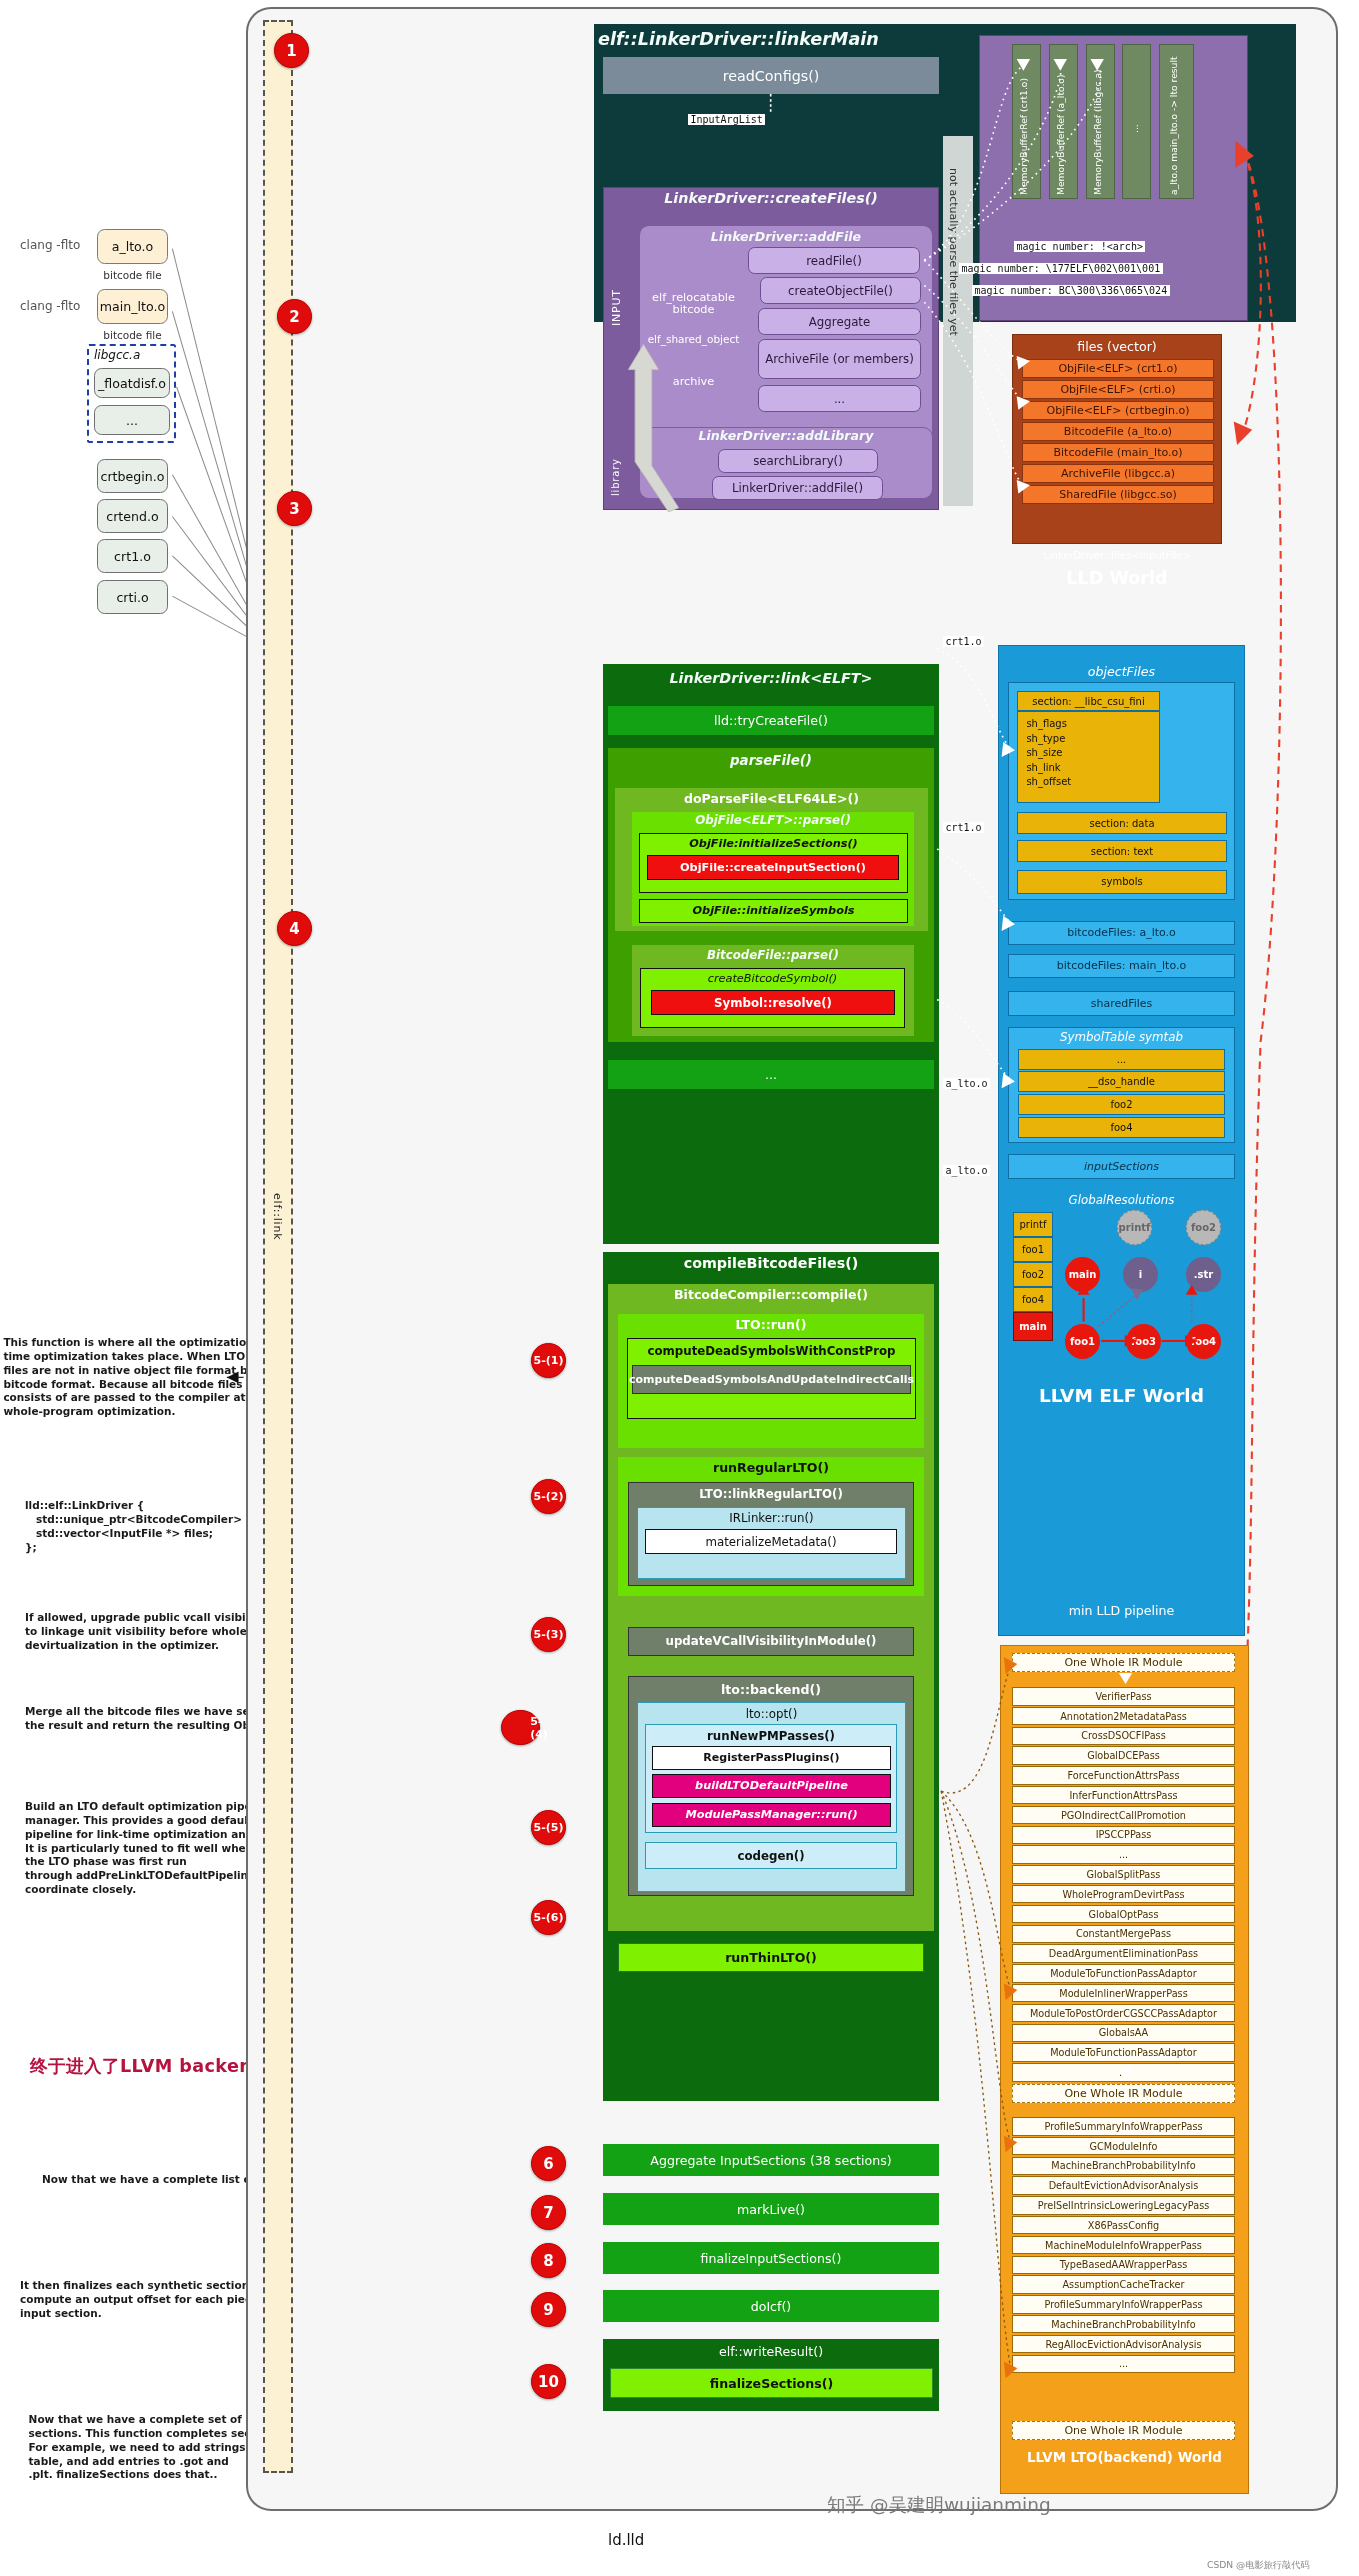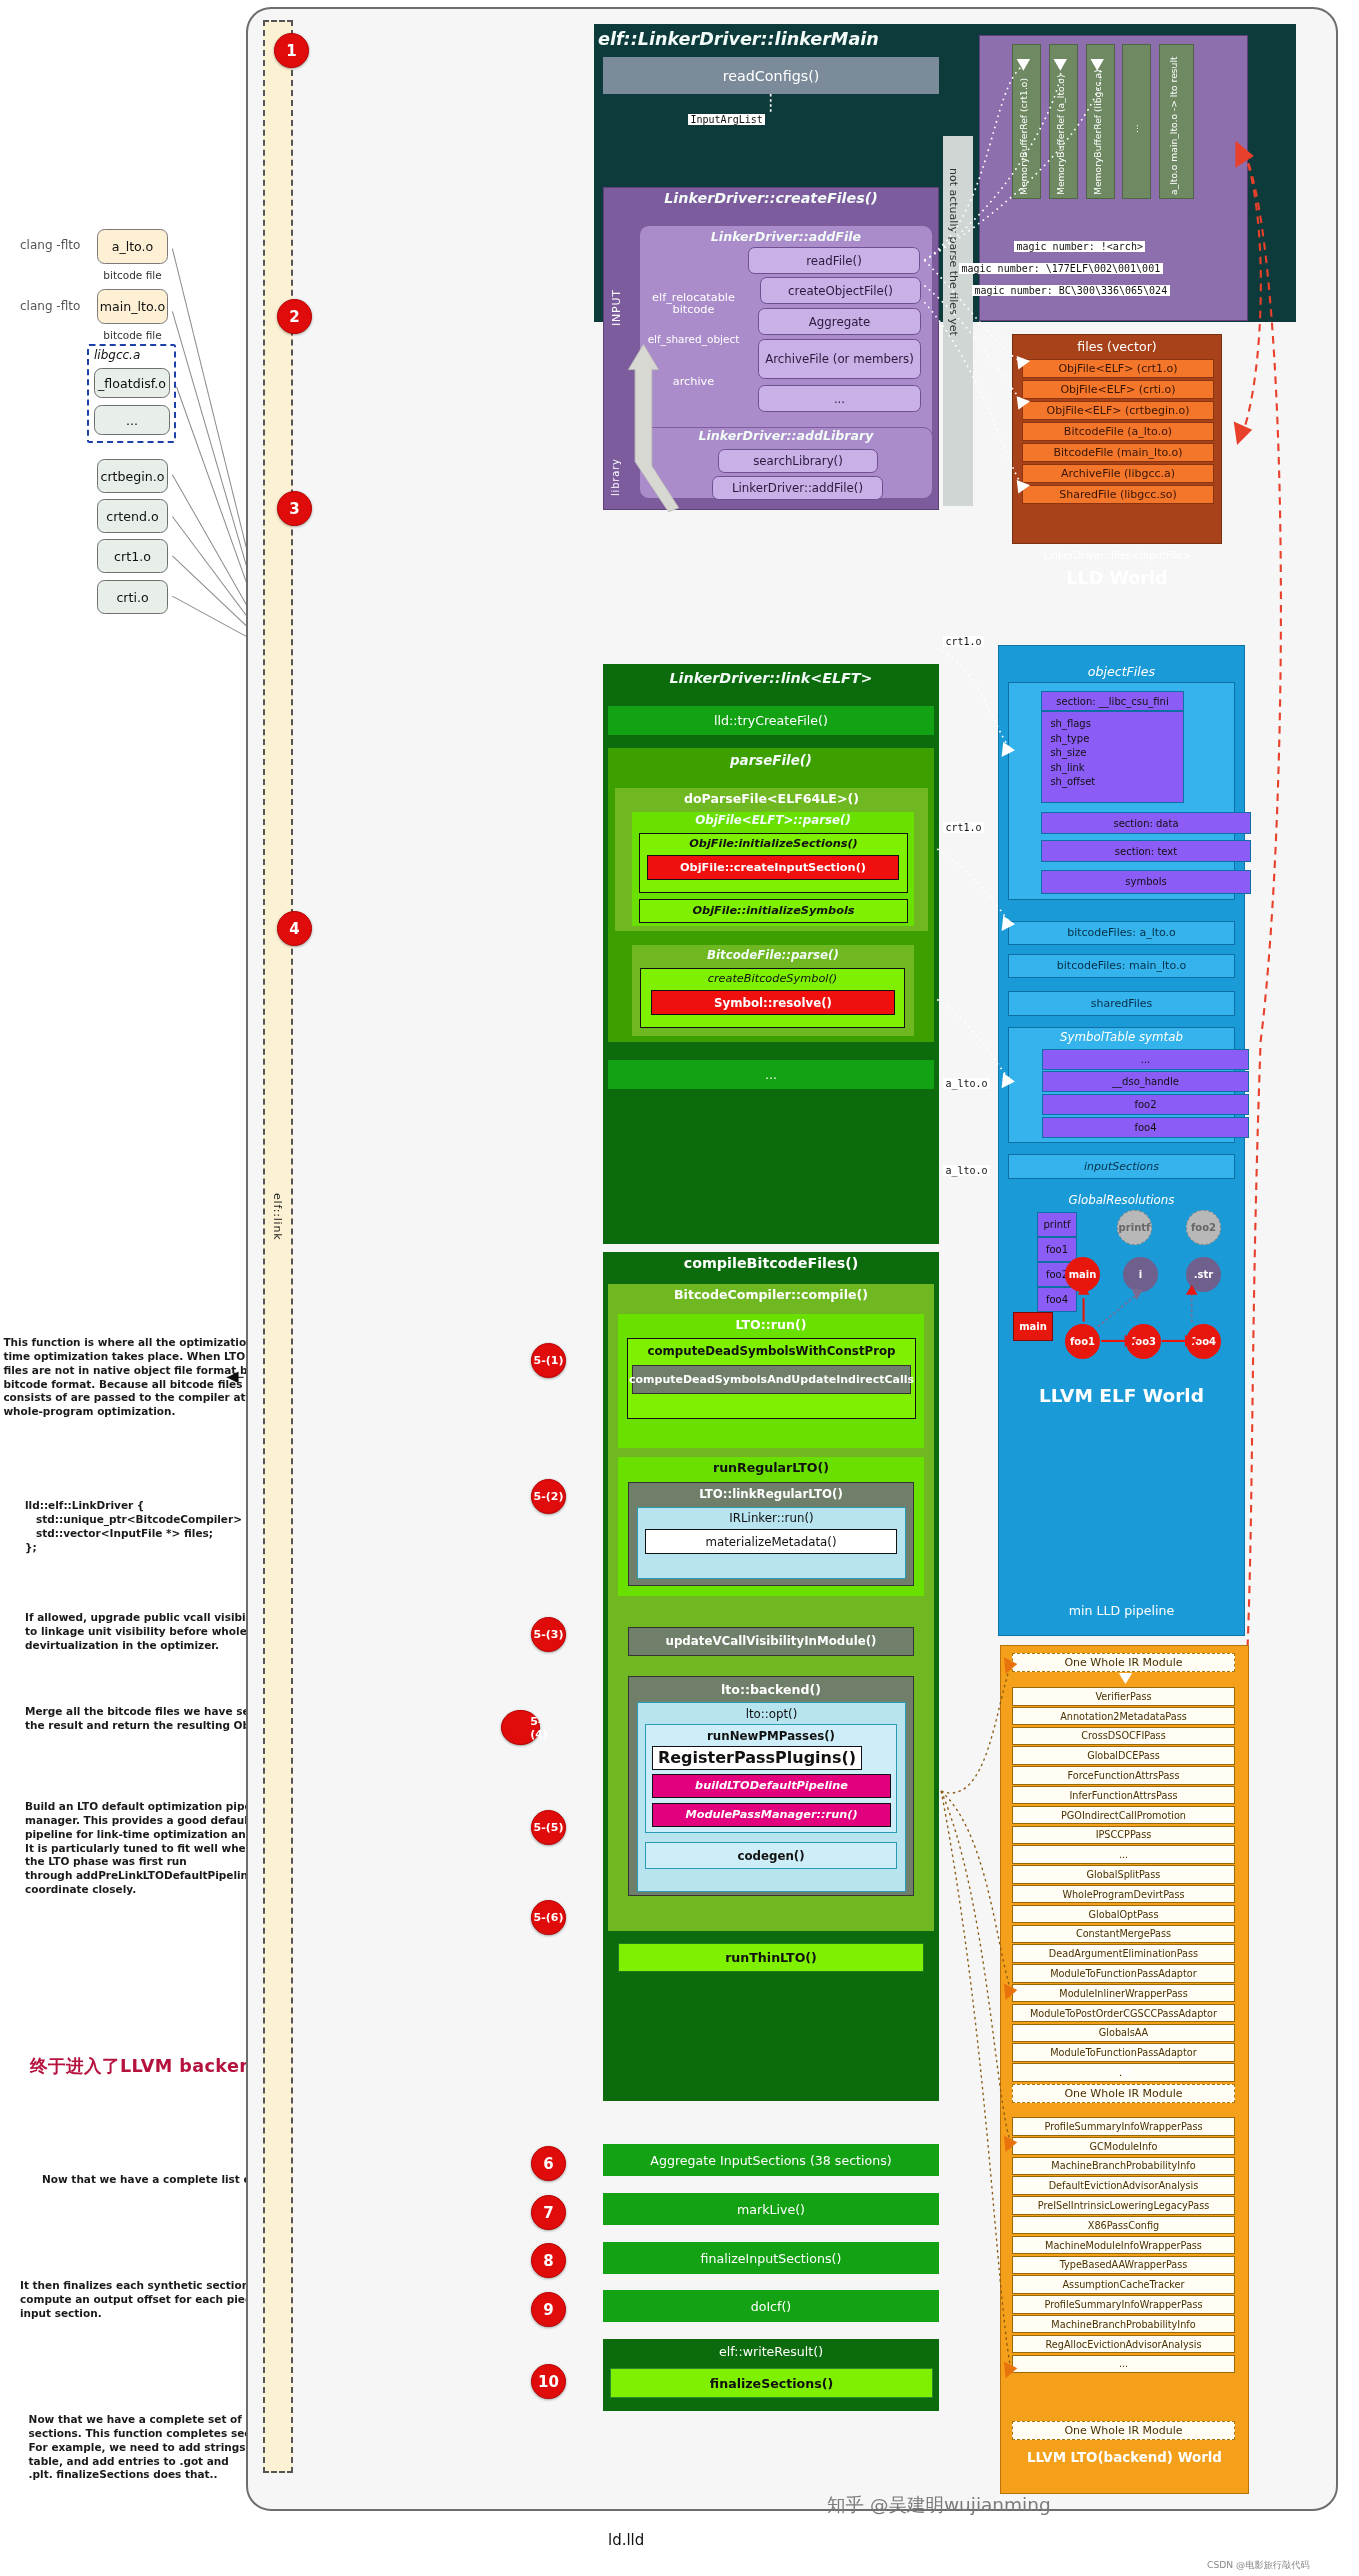--- a/index.html
+++ b/index.html
@@ -88,21 +88,21 @@
   .white-b { background:#fff; color:#111; border:1.7px solid #111; }
   .pink    { background:#e2007f; color:#fff; border:1.7px solid #111; }
 
   
   .or-outer { background:#a8421a; border:1.7px solid #7a2f10; }
   .or-item  { background:#f3762a; border:0.8px solid #8c3410; color:#3a1404; font-size:11px; }
 
   
   .blue-outer { background:#1b9ad8; border:1.7px solid #0f74aa; }
   .blue-item  { background:#34b3ec; border:1.7px solid #0d6fa3; color:#06304a; font-size:11px; }
-  .blue-white { background:#8b5cf6; border:1.7px solid #0d6fa3; color:#111; font-size:10px;margin-left:24px; }
+  .blue-white { background:#eab308; border:1.7px solid #0d6fa3; color:#111; font-size:10px; }
 
   
   .lto-outer { background:#f5a01a; border:1.7px solid #b9730a; }
   .lto-item  { background:#fffdf4; border:0.8px solid #9a6a08; color:#4a3000; font-size:9.7px; }
   .lto-item.dashed { border:1.7px dashed #a8760b; }
   .world-title { color:#fff; font-weight:700; }
 
   
   .mb-col { background:#6f8a63; border:0.8px solid #4e6445; }
   .mb-lab { writing-mode:vertical-rl; text-orientation:mixed; color:#fff; font-size:9.2px; transform:rotate(180deg); white-space:nowrap; }
@@ -365,21 +365,21 @@
 <div class="abs" style="left:618px;top:1460px;width:306px;text-align:center;color:#111;font-size:12.6px;font-weight:700;">runRegularLTO()</div>
 <div class="abs box gray-mid" style="left:628px;top:1482px;width:286px;height:104px;align-items:flex-start;padding-top:4.2px;font-size:11.8px;font-weight:700;">LTO::linkRegularLTO()</div>
 <div class="abs box cyan" style="left:637px;top:1507px;width:269px;height:72px;align-items:flex-start;padding-top:3.4px;font-size:11.8px;">IRLinker::run()</div>
 <div class="abs box white-b" style="left:645px;top:1529px;width:252px;height:25px;font-size:11.8px;font-weight:400;">materializeMetadata()</div>
 
 <div class="abs box gray-mid" style="left:628px;top:1627px;width:286px;height:28.6px;font-size:11.8px;font-weight:700;">updateVCallVisibilityInModule()</div>
 
 <div class="abs box gray-mid" style="left:628px;top:1676px;width:286px;height:220px;align-items:flex-start;padding-top:5px;font-size:12.6px;font-weight:700;">lto::backend()</div>
 <div class="abs box cyan" style="left:637px;top:1702px;width:269px;height:190px;align-items:flex-start;padding-top:4.2px;font-size:11.8px;">lto::opt()</div>
 <div class="abs box cyan-lt" style="left:645px;top:1724px;width:252px;height:109px;align-items:flex-start;padding-top:4.2px;font-size:11.8px;font-weight:700;">runNewPMPasses()</div>
-<div class="abs box white-b" style="left:652px;top:1746px;width:210px;height:23.5px;font-size:16px;font-weight:700;">RegisterPassPlugins()</div>
+<div class="abs box white-b" style="left:652px;top:1746px;width:239px;height:23.5px;font-size:11px;font-weight:700;">RegisterPassPlugins()</div>
 <div class="abs box pink" style="left:652px;top:1774px;width:239px;height:23.5px;font-size:11.3px;font-style:italic;font-weight:700;">buildLTODefaultPipeline</div>
 <div class="abs box pink" style="left:652px;top:1803px;width:239px;height:23.5px;font-size:11.3px;font-style:italic;font-weight:700;">ModulePassManager::run()</div>
 <div class="abs box cyan-lt" style="left:645px;top:1842px;width:252px;height:27px;font-size:11.8px;font-weight:700;">codegen()</div>
 
 <div class="abs box g-lime" style="left:618px;top:1943px;width:306px;height:28.6px;font-size:12.6px;font-weight:700;border:1.7px solid #1f7a1f;">runThinLTO()</div>
 
 <div class="abs box g-btn" style="left:603px;top:2144px;width:336px;height:32px;font-size:12.6px;">Aggregate InputSections (38 sections)</div>
 <div class="abs box g-btn" style="left:603px;top:2193px;width:336px;height:32px;font-size:12.6px;">markLive()</div>
 <div class="abs box g-btn" style="left:603px;top:2242px;width:336px;height:32px;font-size:12.6px;">finalizeInputSections()</div>
 <div class="abs box g-btn" style="left:603px;top:2290px;width:336px;height:32px;font-size:12.6px;">doIcf()</div>

